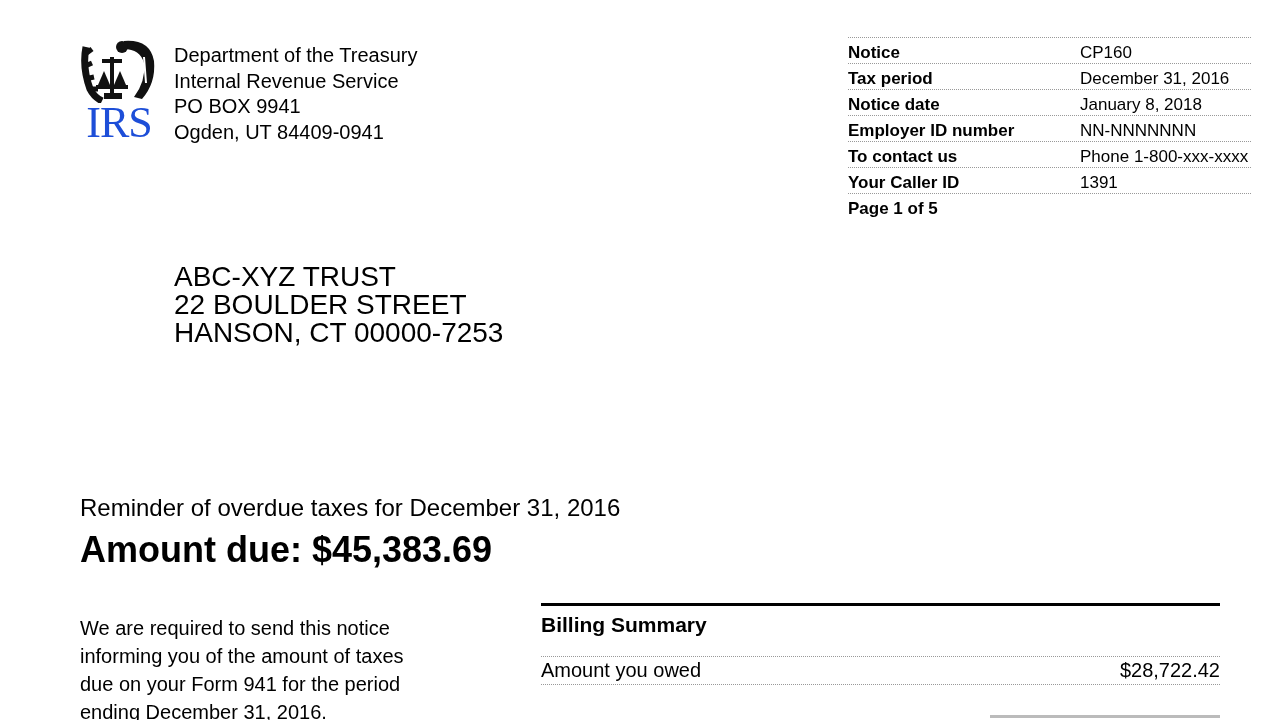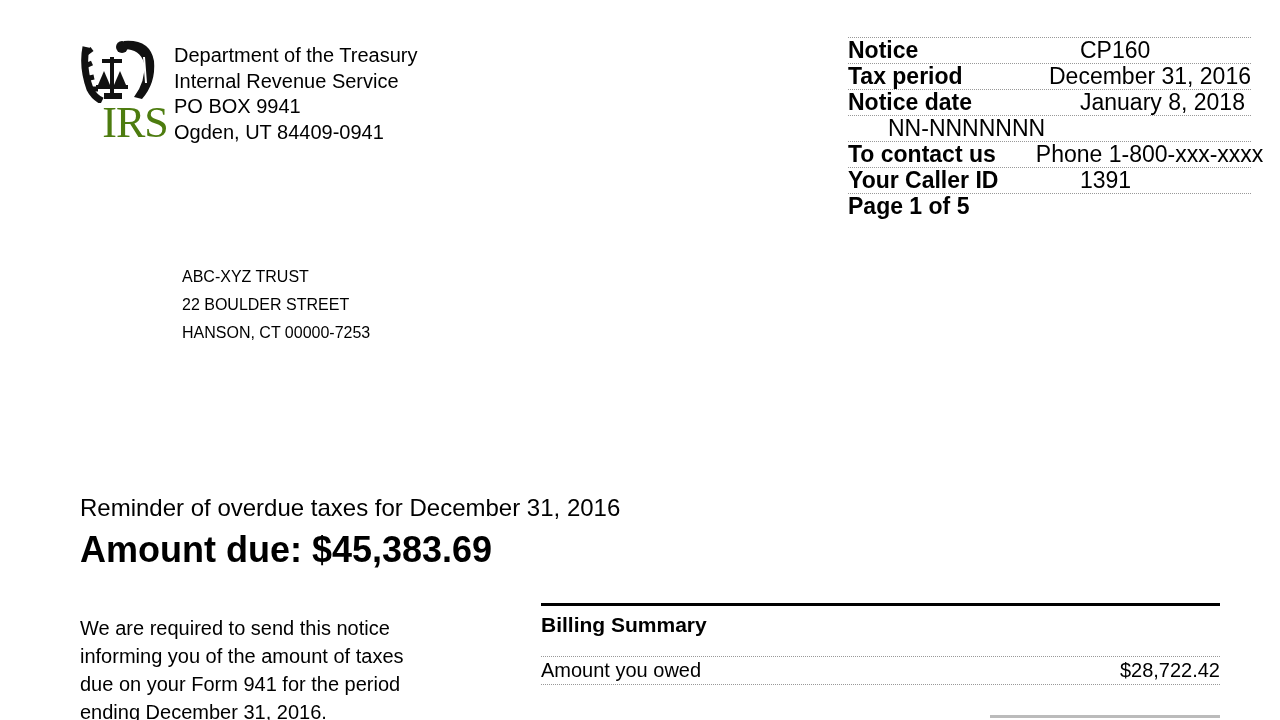--- a/index.html
+++ b/index.html
@@ -2,34 +2,34 @@
 <html><head>
 <meta charset="utf-8">
 <style>
   html, body { margin: 0; padding: 0; background: #ffffff; }
   body {
     width: 1280px; height: 720px; overflow: hidden; position: relative;
     font-family: "Liberation Sans", sans-serif; color: #000;
   }
   .logo { position: absolute; left: 80px; top: 37px; width: 78px; height: 106px; }
   .logo-text {
-    position: absolute; left: 16px; top: 66px; width: 78px; text-align: center;
+    position: absolute; left: 0; top: 66px; width: 78px; text-align: center;
     font-family: "Liberation Serif", serif; font-size: 44px; line-height: 40px;
-    letter-spacing: -1px; color: #4d7c0f;
+    letter-spacing: -1px; color: #1d4ed8;
   }
   .sender { position: absolute; left: 174px; top: 43px; font-size: 20px; line-height: 25.5px; }
   .sender div { white-space: nowrap; }
 
   .info-table { position: absolute; left: 848px; top: 37px; width: 403px; border-top: 1px dotted #999; }
-  .info-row { display: flex; height: 25px; border-bottom: 1px dotted #999; align-items: center; font-size: 23px; }
+  .info-row { display: flex; height: 25px; border-bottom: 1px dotted #999; align-items: flex-end; font-size: 17px; }
   .info-row.last { border-bottom: none; }
   .info-label { width: 192px; font-weight: bold; white-space: nowrap; }
   .info-value { white-space: nowrap; margin-left: 40px; }
 
-  .recipient { position: absolute; left: 174px; top: 263px; font-size: 16px; line-height: 28px; margin-left: 8px; }
+  .recipient { position: absolute; left: 174px; top: 263px; font-size: 28px; line-height: 28px; }
 
   .reminder { position: absolute; left: 80px; top: 494px; font-size: 24px; white-space: nowrap; }
   .amount-due { position: absolute; left: 80px; top: 529px; font-size: 36px; font-weight: bold; white-space: nowrap; }
 
   .body-text { position: absolute; left: 80px; top: 614px; width: 360px; font-size: 20px; line-height: 28px; }
 
   .billing { position: absolute; left: 541px; top: 603px; width: 679px; border-top: 3px solid #000; }
   .billing-title { font-size: 21px; font-weight: bold; margin-top: 4px; height: 46px; line-height: 30px; }
   .billing-rows { border-top: 1px dotted #999; }
   .billing-row { display: flex; justify-content: space-between; height: 27px; line-height: 27px; font-size: 20px; border-bottom: 1px dotted #999; }
@@ -73,20 +73,21 @@
   </div>
   <div class="info-row">
     <span class="info-label">Tax period</span>
     <span class="info-value">December 31, 2016</span>
   </div>
   <div class="info-row">
     <span class="info-label">Notice date</span>
     <span class="info-value">January 8, 2018</span>
   </div>
   <div class="info-row">
+    <span class="info-label">Employer ID number</span>
     <span class="info-value">NN-NNNNNNN</span>
   </div>
   <div class="info-row">
     <span class="info-label">To contact us</span>
     <span class="info-value">Phone 1-800-xxx-xxxx</span>
   </div>
   <div class="info-row">
     <span class="info-label">Your Caller ID</span>
     <span class="info-value">1391</span>
   </div>

